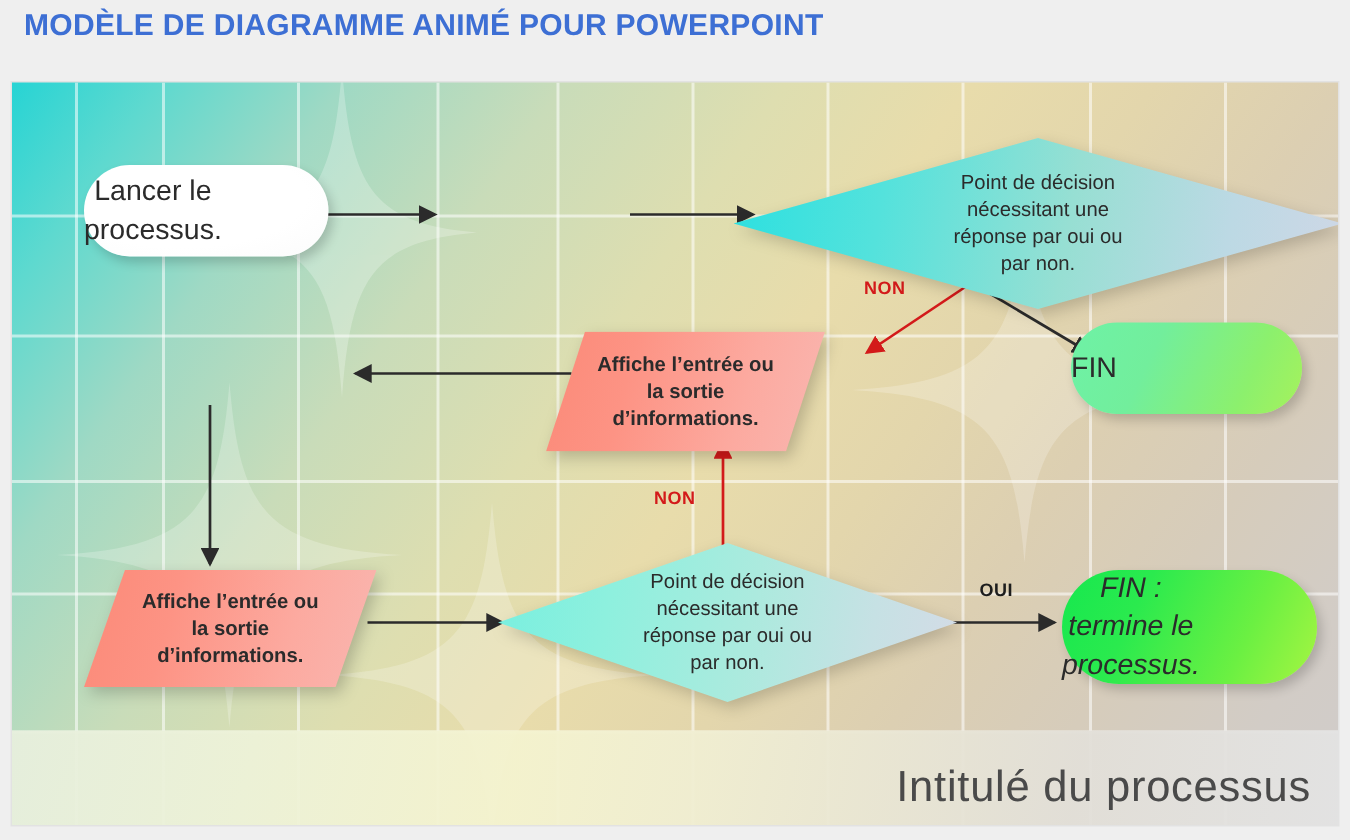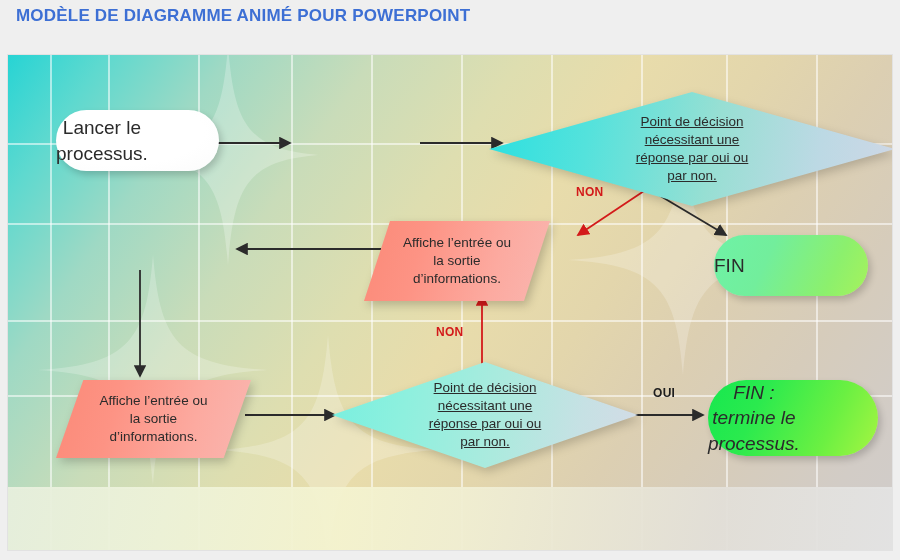--- a/index.html
+++ b/index.html
@@ -15,21 +15,21 @@
     width: 900px;
     height: 560px;
     background: #efefef;
   }
 
   
   #title {
     position: absolute;
     left: 16px;
     top: 6px;
-    font-size: 17px;
+    font-size: 20px;
     font-weight: bold;
     letter-spacing: 0.2px;
     color: #3d6fd4;
     font-family: "Liberation Sans", sans-serif;
     white-space: nowrap;
   }
 
   
   #slide {
     position: absolute;
@@ -112,20 +112,21 @@
   }
 
   .rect-orange {
     background: linear-gradient(100deg, #f6a316 0%, #f8ac1d 35%, #fbbf3e 70%, #fcd25f 100%);
     box-shadow: 3px 4px 7px rgba(0,0,0,0.18);
   }
 
   .para {
     position: absolute;
     filter: drop-shadow(3px 4px 5px rgba(0,0,0,0.20));
+    font-weight: bold;
   }
   .para .para-bg {
     position: absolute;
     inset: 0;
     background: linear-gradient(105deg, #fb8a78 0%, #fd9384 30%, #fcaaa0 70%, #f9b6b0 100%);
     clip-path: polygon(14% 0%, 100% 0%, 86% 100%, 0% 100%);
   }
   .para .para-txt {
     position: absolute;
     inset: 0;
@@ -156,21 +157,20 @@
     position: absolute;
     inset: 0;
     display: flex;
     align-items: center;
     justify-content: center;
     text-align: center;
     color: #2b2b2b;
     font-size: 13.5px;
     line-height: 1.32;
     white-space: pre-line;
-    text-decoration: underline;
   }
 
   
   .arrow-svg { position: absolute; overflow: visible; pointer-events: none; }
 
   
   .edge-label {
     position: absolute;
     font-size: 12px;
     font-weight: bold;
@@ -288,21 +288,21 @@
 
 
     <div class="diamond" style="left:481px;top:37px;width:406px;height:114px;">
       <div class="dia-bg"></div>
       <div class="dia-txt">Point de décision
 nécessitant une
 réponse par oui ou
 par non.</div>
     </div>
 
-    <div class="shape pill pill-green1" style="left:706px;top:180px;width:154px;height:61px;">
+    <div class="shape pill pill-green1" style="left:706px;top:160px;width:154px;height:61px;">
       <span>FIN</span>
     </div>
 
 
     <div class="para" style="left:356px;top:166px;width:186px;height:80px;">
       <div class="para-bg"></div>
       <div class="para-txt">Affiche l’entrée ou
 la sortie
 d’informations.</div>
     </div>
@@ -321,15 +321,16 @@
 réponse par oui ou
 par non.</div>
     </div>
 
     <div class="shape pill pill-green2" style="left:700px;top:325px;width:170px;height:76px;font-style:italic;">
       <span>FIN :
 termine le
 processus.</span>
     </div>
 
+    <div id="caption">Intitulé du processus</div>
 
   </div>
 </div>
 
 </body></html>

